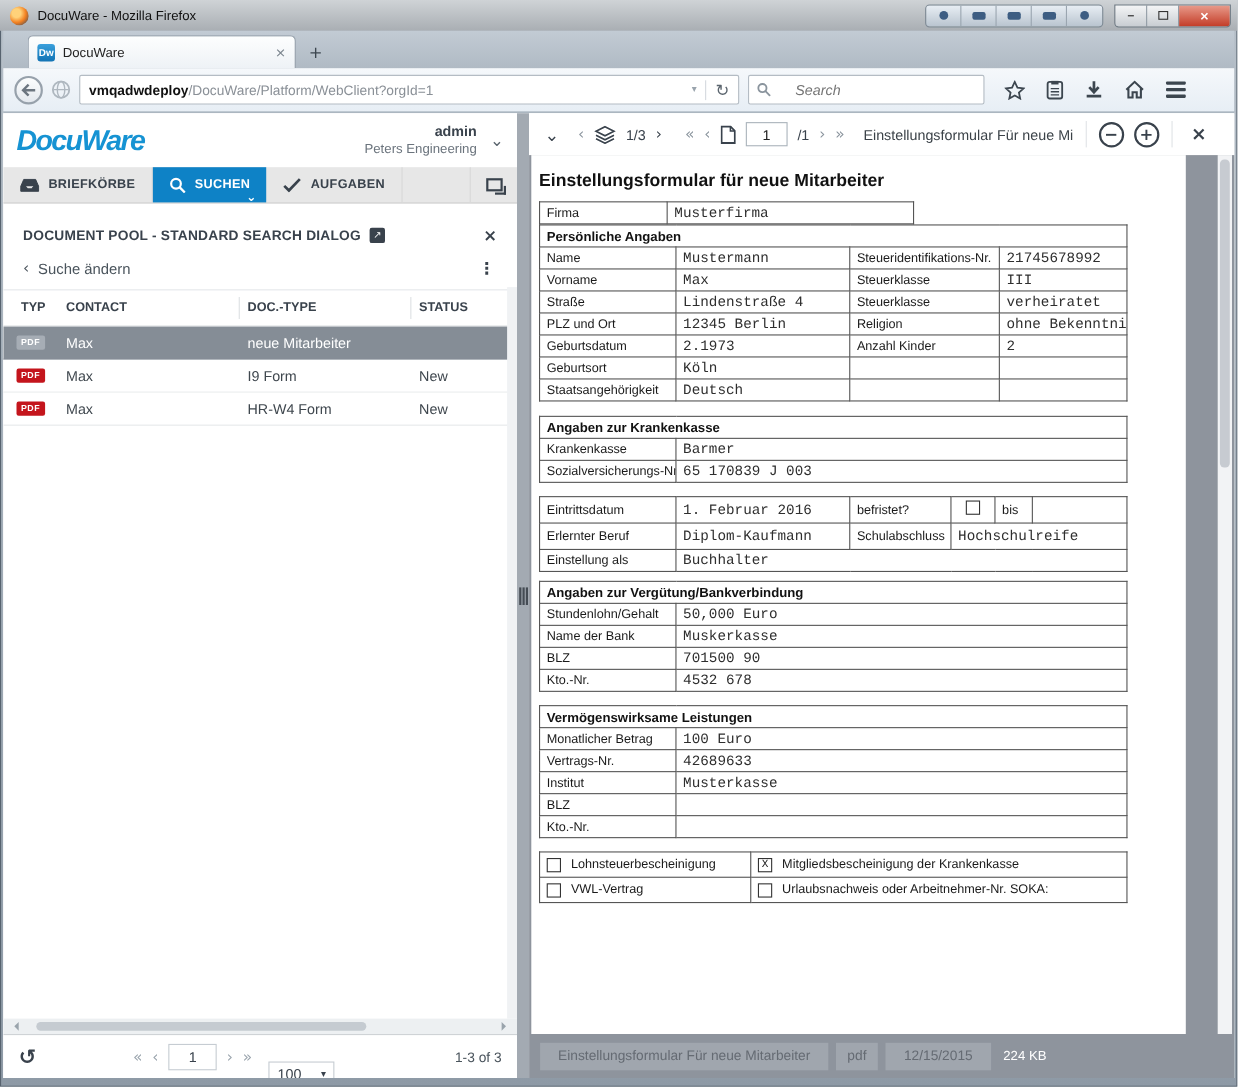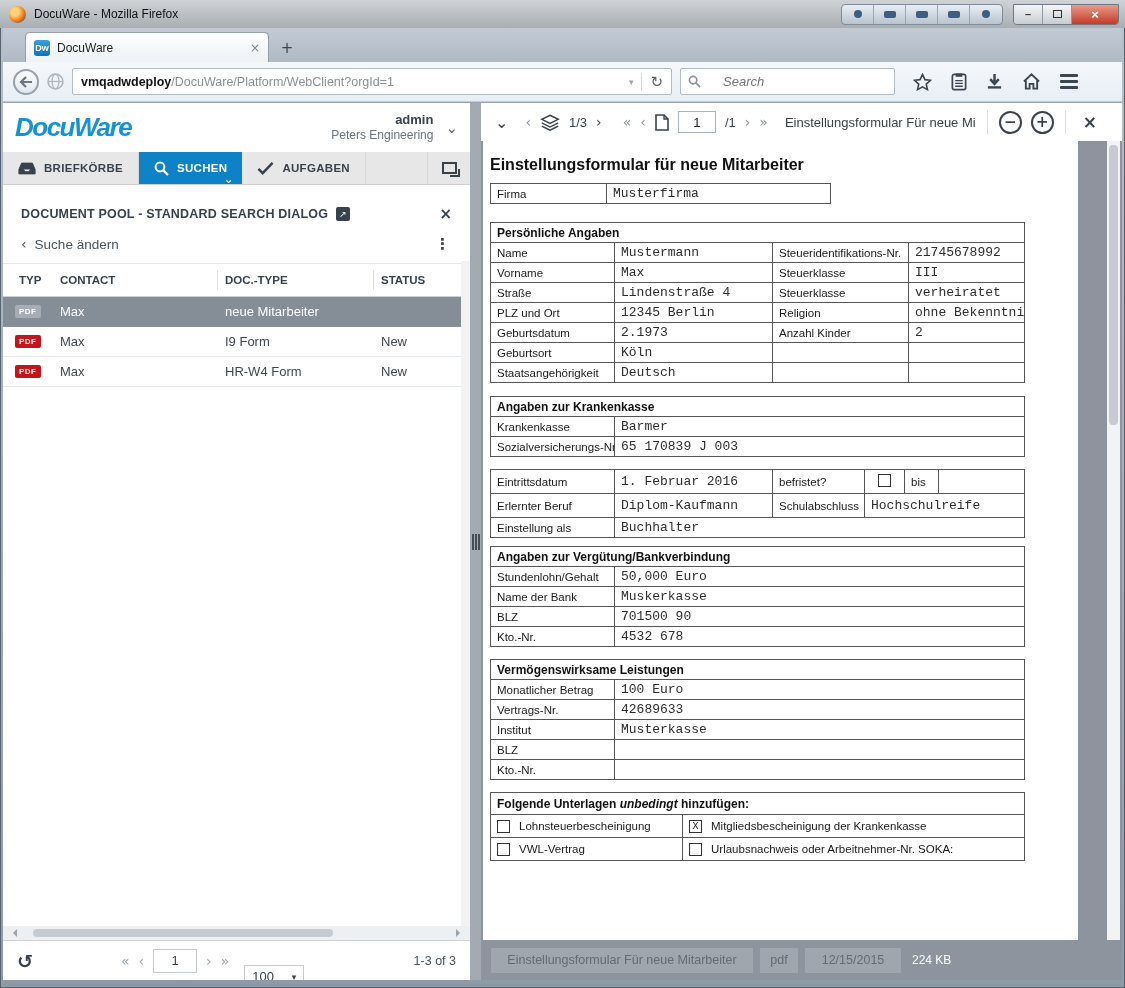--- a/index.html
+++ b/index.html
@@ -122,21 +122,21 @@
   .page { position:absolute; left:2px; top:0; bottom:0; width:595px; background:#fff; padding:15px 0 0 7px; }
   .v-scrollbar { position:absolute; right:2px; top:0; bottom:0; width:13px; background:#f2f3f5; }
   .v-thumb { position:absolute; left:2px; top:4px; width:9px; height:280px; background:#c7cbd1; border-radius:4px; }
 
   .doc-heading { font-size:16px; font-weight:bold; color:#111; margin-bottom:9px; }
   table.doc { border-collapse:collapse; table-layout:fixed; }
   table.doc td { border:1px solid #555; padding:1px 6px; height:20px; overflow:hidden; white-space:nowrap; }
   td.sec { font-size:12px; font-weight:bold; color:#111; }
   td.lbl { font-size:11.5px; color:#1a1a1a; }
   td.val { font-family:"Liberation Mono",monospace; font-size:13px; color:#2e2e2e; }
-  .mt1 { margin-top:18px; } .mt2 { margin-top:13px; } .mt3 { margin-top:12px; } .mt4 { margin-top:8px; }
+  .mt1 { margin-top:0; } .mt2 { margin-top:13px; } .mt3 { margin-top:12px; } .mt4 { margin-top:8px; }
   .cb { width:13px; height:13px; border:1px solid #333; display:inline-flex; align-items:center; justify-content:center; font-family:"Liberation Mono",monospace; font-size:10px; color:#222; flex:0 0 auto; }
   td.cb-cell { text-align:center; }
   .chk-item { display:flex; align-items:center; gap:9px; font-size:11.5px; color:#1a1a1a; }
   .em { font-style:italic; }
 
   .v-statusbar { position:absolute; left:0; right:0; bottom:0; height:40px; background:#8e949d; display:flex; align-items:center; padding:0 10px; gap:7px; }
   .sb-box { height:25px; background:#a0a6ae; color:#656b73; font-size:12.5px; display:flex; align-items:center; justify-content:center; padding:0 12px; }
   .sb-size { color:#fff; font-size:12px; margin-left:4px; }
 
   svg { display:block; }
@@ -570,23 +570,20 @@
                 </tr>
           </tbody>
             </table>
 
           <table class="doc mt3" style="width:534px">
             <colgroup>
                 <col style="width:192px">
                 <col style="width:342px">
               </colgroup>
             <tbody>
-                <tr style="height:22px">
-                  <td class="sec" colspan="2"><span>Folgende Unterlagen </span><span class="em">unbedingt</span><span> hinzufügen:</span></td>
-                </tr>
             <tr style="height:23px">
               <td>
                     <span class="chk-item">
                       <span class="cb"></span>
                       <span>Lohnsteuerbescheinigung</span>
                     </span>
                   </td>
               <td>
                     <span class="chk-item">
                       <span class="cb">X</span>

